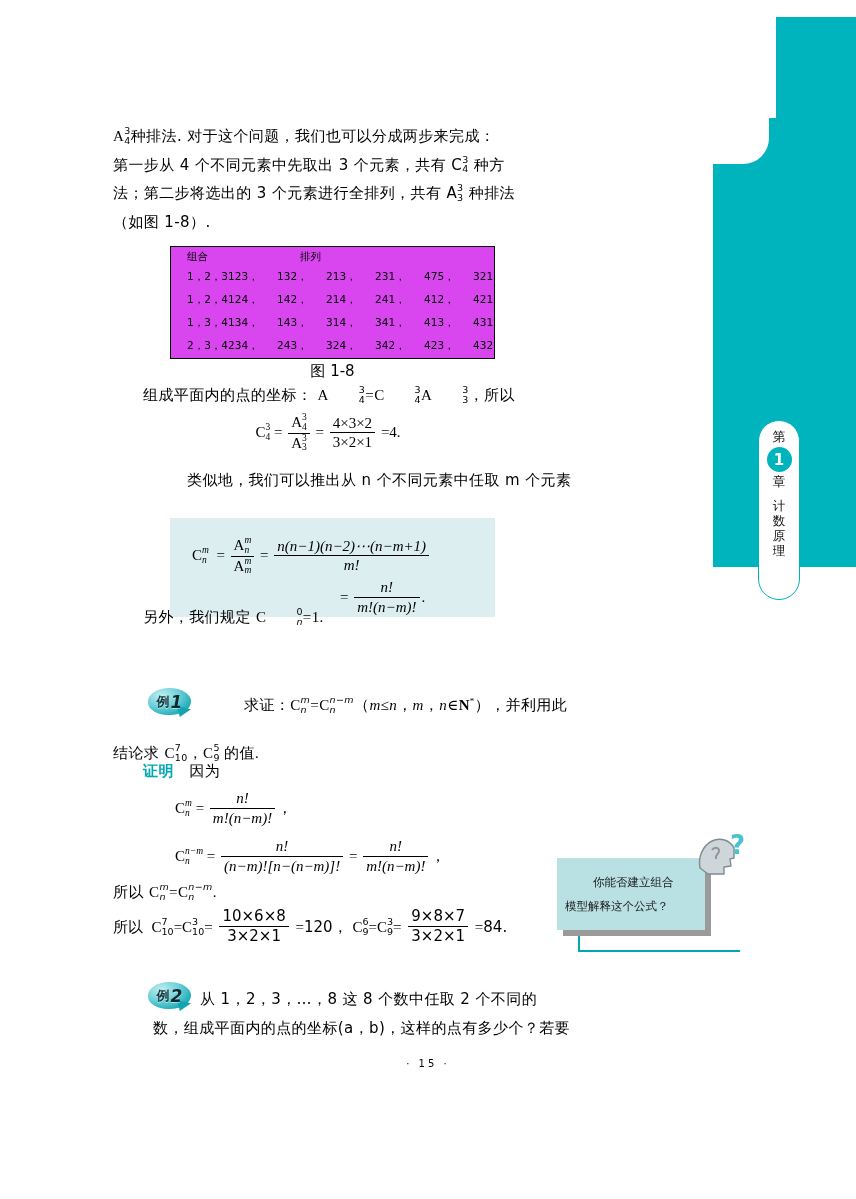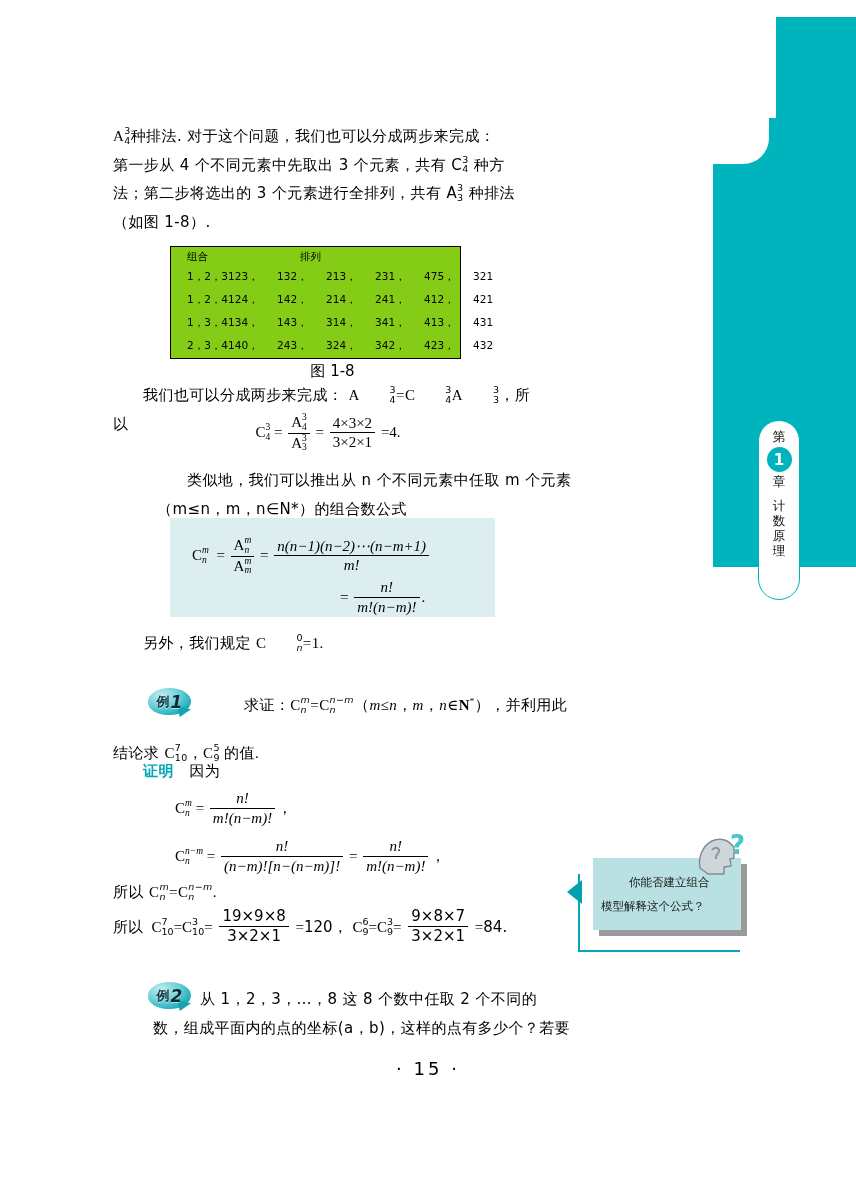--- a/index.html
+++ b/index.html
@@ -72,22 +72,22 @@
   .mi{font-family:"Liberation Serif","DejaVu Serif",serif;font-style:italic;}
   sup.sm,sub.sm{font-size:9px;line-height:0;}
 
   
   .updn{display:inline-block;vertical-align:-0.28em;font-size:9.5px;line-height:1.02;text-align:left;}
   .updn em{display:block;font-style:normal;}
   .updn em.it{font-style:italic;}
 
   
   .fig-table{
-    position:absolute;left:170px;top:246px;width:291px;height:113px;
-    border:1.4px solid #000;box-sizing:border-box;background:#84cc16;
+    position:absolute;left:170px;top:246px;width:325px;height:113px;
+    border:1.4px solid #000;box-sizing:border-box;background:#d946ef;
   }
   .fig-table table{
     width:100%;height:100%;border-collapse:collapse;
     font-family:"DejaVu Sans","Liberation Sans",sans-serif;
     font-size:10.5px;color:#000;
   }
   .fig-table th{font-weight:normal;text-align:left;padding:3px 0 1px 0;}
   .fig-table td{padding:1px 0;text-align:left;white-space:nowrap;}
   .c-comb{width:92px;padding-left:16px !important;}
   .c-perm{padding-left:0;margin-left:44px;}
@@ -139,21 +139,21 @@
     color:#10343a;font-size:13px;font-weight:bold;
     text-shadow:0 1px 0 rgba(255,255,255,.5);
   }
   .ex-badge .lbl b.num{font-size:17px;font-style:italic;margin-left:1px;color:#0b2b31;}
 
   
   .proof-lbl{color:#00a7b5;font-weight:bold;}
 
   
   .callout{
-    position:absolute;left:593px;top:858px;width:130px;height:72px;
+    position:absolute;left:557px;top:858px;width:130px;height:72px;
   }
   .callout .shadow{
     position:absolute;left:6px;top:6px;width:148px;height:72px;background:#9a9a9a;
   }
   .callout .box{
     position:absolute;left:0;top:0;width:148px;height:72px;
     background:#b9e0e3;
   }
   .callout .txt{
     position:absolute;left:0;top:0;width:148px;height:72px;
@@ -171,21 +171,21 @@
   .frame-l{position:absolute;left:578px;top:874px;width:2px;height:78px;background:#00a7b5;}
   .frame-b{position:absolute;left:578px;top:950px;width:162px;height:2px;background:#00a7b5;}
 
   
   .head-icon{position:absolute;left:694px;top:828px;width:52px;height:48px;}
 
   
   .page-num{
     position:absolute;left:0;top:1058px;width:856px;text-align:center;
     font-family:"DejaVu Sans","Liberation Sans",sans-serif;
-    font-size:18px;color:#000;letter-spacing:3px;
+    font-size:10px;color:#000;letter-spacing:3px;
   }
 </style>
 </head>
 <body>
 
 <div class="page">
 
   <div class="teal-band"></div>
   <div class="teal-notch"></div>
   <div class="teal-round"></div>
@@ -238,31 +238,31 @@
         </tr>
         <tr>
           <td class="c-comb">1，3，4</td>
           <td class="c-perm">
             <span class="perm-cell">134，</span><span class="perm-cell">143，</span><span class="perm-cell">314，</span><span class="perm-cell">341，</span><span class="perm-cell">413，</span><span class="perm-cell">431</span>
           </td>
         </tr>
         <tr>
           <td class="c-comb">2，3，4</td>
           <td class="c-perm">
-            <span class="perm-cell">140，</span><span class="perm-cell">243，</span><span class="perm-cell">324，</span><span class="perm-cell">342，</span><span class="perm-cell">423，</span><span class="perm-cell">432</span>
+            <span class="perm-cell">234，</span><span class="perm-cell">243，</span><span class="perm-cell">324，</span><span class="perm-cell">342，</span><span class="perm-cell">423，</span><span class="perm-cell">432</span>
           </td>
         </tr>
       </tbody>
     </table>
   </div>
   <div class="fig-cap">图 1-8</div>
 
   <div class="body-text" style="top:381px;">
     <p class="indent">
-      <span>我们也可以分成两步来完成：</span>
+      <span>组成平面内的点的坐标：</span>
       <span class="m">A</span><span class="updn"><em>3</em><em>4</em></span><span class="m">=C</span><span class="updn"><em>3</em><em>4</em></span><span class="m">A</span><span class="updn"><em>3</em><em>3</em></span><span>，所以</span>
     </p>
   </div>
 
   <div class="eq-line eq1">
     <span class="m">C</span><span class="updn"><em>3</em><em>4</em></span>
     <span class="m">=</span>
     <span class="frac">
       <span class="num"><span class="m">A</span><span class="updn"><em>3</em><em>4</em></span></span>
       <span class="den"><span class="m">A</span><span class="updn"><em>3</em><em>3</em></span></span>
@@ -270,21 +270,20 @@
     <span class="m">=</span>
     <span class="frac">
       <span class="num">4×3×2</span>
       <span class="den">3×2×1</span>
     </span>
     <span class="m">=</span><span>4.</span>
   </div>
 
   <div class="body-text" style="top:466px;margin-left:44px;">
     <p class="indent">类似地，我们可以推出从 n 个不同元素中任取 m 个元素</p>
-    <p>（m≤n，m，n∈N*）的组合数公式</p>
   </div>
 
   <div class="bluebox">
     <div class="row1">
       <span class="m">C</span><span class="updn"><em class="it">m</em><em class="it">n</em></span>
       <span class="m">&nbsp;=</span>
       <span class="frac">
         <span class="num"><span class="m">A</span><span class="updn"><em class="it">m</em><em class="it">n</em></span></span>
         <span class="den"><span class="m">A</span><span class="updn"><em class="it">m</em><em class="it">m</em></span></span>
       </span>
@@ -296,21 +295,21 @@
     </div>
     <div class="row2">
       <span class="m">=</span>
       <span class="frac">
         <span class="num mi">n!</span>
         <span class="den mi">m!(n−m)!</span>
       </span><span class="m">.</span>
     </div>
   </div>
 
-  <div class="body-text" style="top:629px;">
+  <div class="body-text" style="top:603px;">
     <p class="indent">
       另外，我们规定 <span class="m">C</span><span class="updn"><em>0</em><em class="it">n</em></span><span class="m">=1.</span>
     </p>
   </div>
 
   <div class="ex-badge" style="left:148px;top:688px;">
     <div class="bub"></div>
     <div class="tail"></div>
     <div class="lbl">
       <span>例</span>
@@ -362,21 +361,21 @@
   <div class="body-text" style="top:878px;">
     <p>
       所以 <span class="m">C</span><span class="updn"><em class="it">m</em><em class="it">n</em></span><span class="m">=C</span><span class="updn"><em class="it">n−m</em><em class="it">n</em></span><span class="m">.</span>
     </p>
   </div>
 
   <div class="eq-line" style="position:absolute;left:113px;top:908px;text-align:left;font-family:'DejaVu Sans','Liberation Sans',sans-serif;">
     <span>所以</span>
     <span class="m">&nbsp;C</span><span class="updn"><em>7</em><em>10</em></span><span class="m">=C</span><span class="updn"><em>3</em><em>10</em></span><span class="m">=</span>
     <span class="frac">
-      <span class="num">19×9×8</span>
+      <span class="num">10×6×8</span>
       <span class="den">3×2×1</span>
     </span>
     <span class="m">=</span><span>120</span><span class="m">，</span>
     <span class="m">C</span><span class="updn"><em>6</em><em>9</em></span><span class="m">=C</span><span class="updn"><em>3</em><em>9</em></span><span class="m">=</span>
     <span class="frac">
       <span class="num">9×8×7</span>
       <span class="den">3×2×1</span>
     </span>
     <span class="m">=</span><span>84.</span>
   </div>

